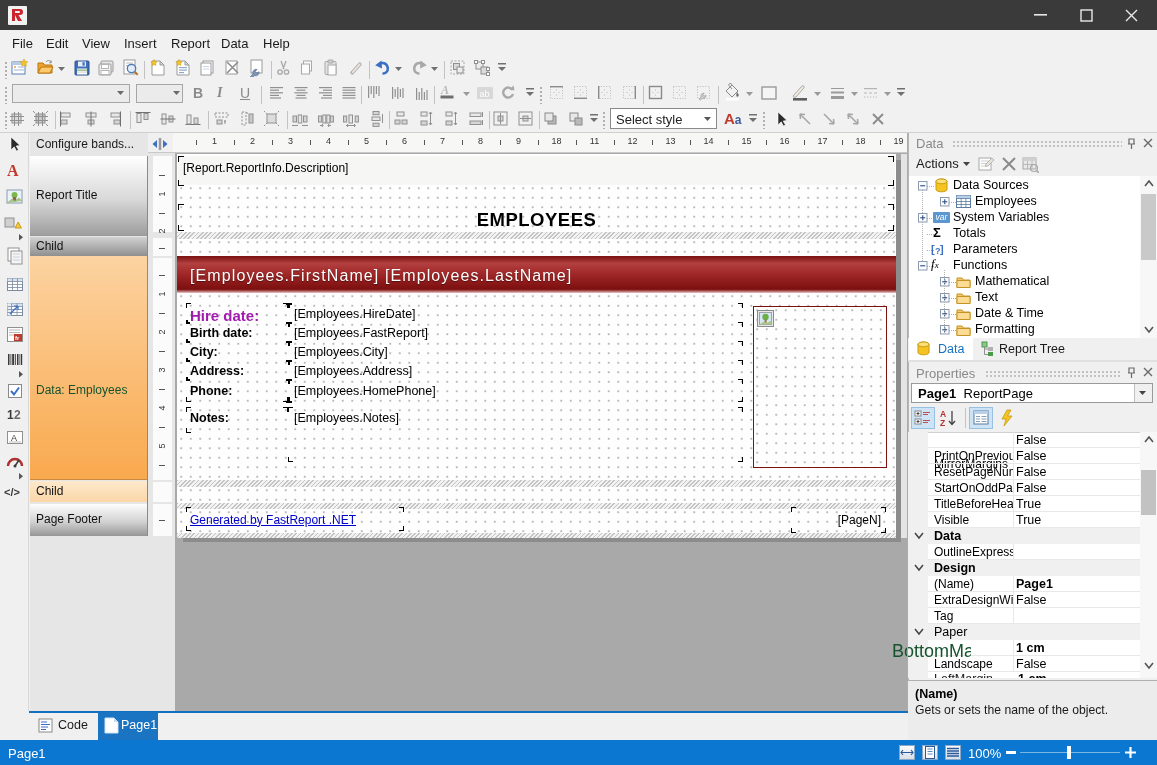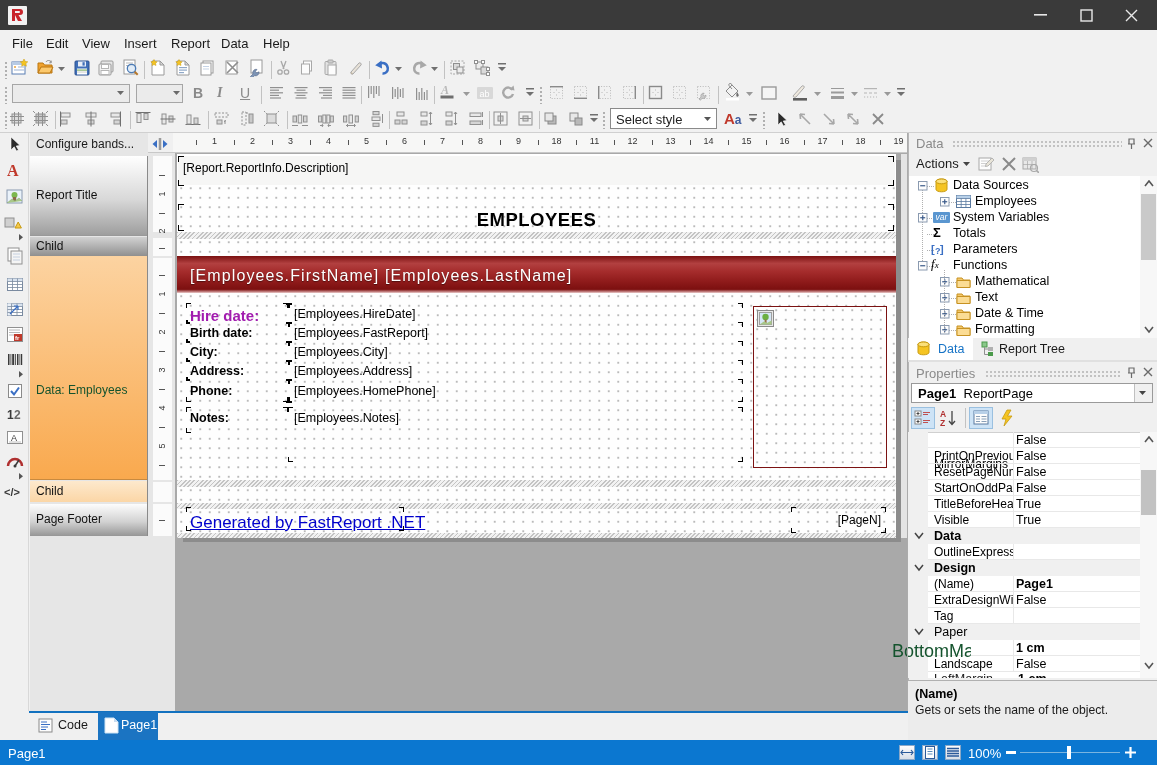--- a/index.html
+++ b/index.html
@@ -713,21 +713,21 @@
       <rect x="0.5" y="0.5" width="16" height="16" fill="#e8e8e8" stroke="#8a8a8a"></rect>
       <rect x="2.5" y="2.5" width="12" height="12" fill="#d5e7f6" stroke="#a0a0a0"></rect>
       <circle cx="8.5" cy="7" r="3.2" fill="#6cb043"></circle>
       <rect x="7.6" y="9.5" width="2" height="4" fill="#9a7248"></rect>
       <path d="M2.5 14.5 l4.5-3 3 1.5 4.5-2.5 v4 z" fill="#a8c888"></path>
     </svg>
 <div class="abs hatch" style="left:177px;top:480px;width:719px;height:7px"></div>
 <div class="abs grid-dots" style="left:178px;top:487px;width:717px;height:16px"></div>
 <div class="abs hatch" style="left:177px;top:503px;width:719px;height:6px"></div>
 <div class="abs grid-dots" style="left:178px;top:509px;width:717px;height:24px"></div>
-<div class="abs" style="left:190px;top:512.5px;font-size:17px;color:#000;font-weight:normal;white-space:nowrap;"><span style="color:#0000cc;text-decoration:underline">Generated by FastReport .NET</span></div>
+<div class="abs" style="left:190px;top:512.5px;font-size:12px;color:#000;font-weight:normal;white-space:nowrap;"><span style="color:#0000cc;text-decoration:underline">Generated by FastReport .NET</span></div>
 <div class="abs" style="left:790px;top:512.5px;font-size:12px;color:#000;font-weight:normal;white-space:nowrap;width:91px;text-align:right">[PageN]</div>
 <div class="abs" style="left:186px;top:507px;width:5px;height:5px;border-left:1.5px solid #000;border-top:1.5px solid #000"></div>
 <div class="abs" style="left:186px;top:526px;width:5px;height:5px;border-left:1.5px solid #000;border-bottom:1.5px solid #000"></div>
 <div class="abs" style="left:399px;top:507px;width:5px;height:5px;border-right:1.5px solid #000;border-top:1.5px solid #000"></div>
 <div class="abs" style="left:399px;top:526px;width:5px;height:5px;border-right:1.5px solid #000;border-bottom:1.5px solid #000"></div>
 <div class="abs" style="left:791px;top:507px;width:5px;height:5px;border-left:1.5px solid #000;border-top:1.5px solid #000"></div>
 <div class="abs" style="left:791px;top:528px;width:5px;height:5px;border-left:1.5px solid #000;border-bottom:1.5px solid #000"></div>
 <div class="abs" style="left:881px;top:507px;width:5px;height:5px;border-right:1.5px solid #000;border-top:1.5px solid #000"></div>
 <div class="abs" style="left:881px;top:528px;width:5px;height:5px;border-right:1.5px solid #000;border-bottom:1.5px solid #000"></div>
 <div class="abs hatch" style="left:177px;top:533px;width:719px;height:5px"></div>

